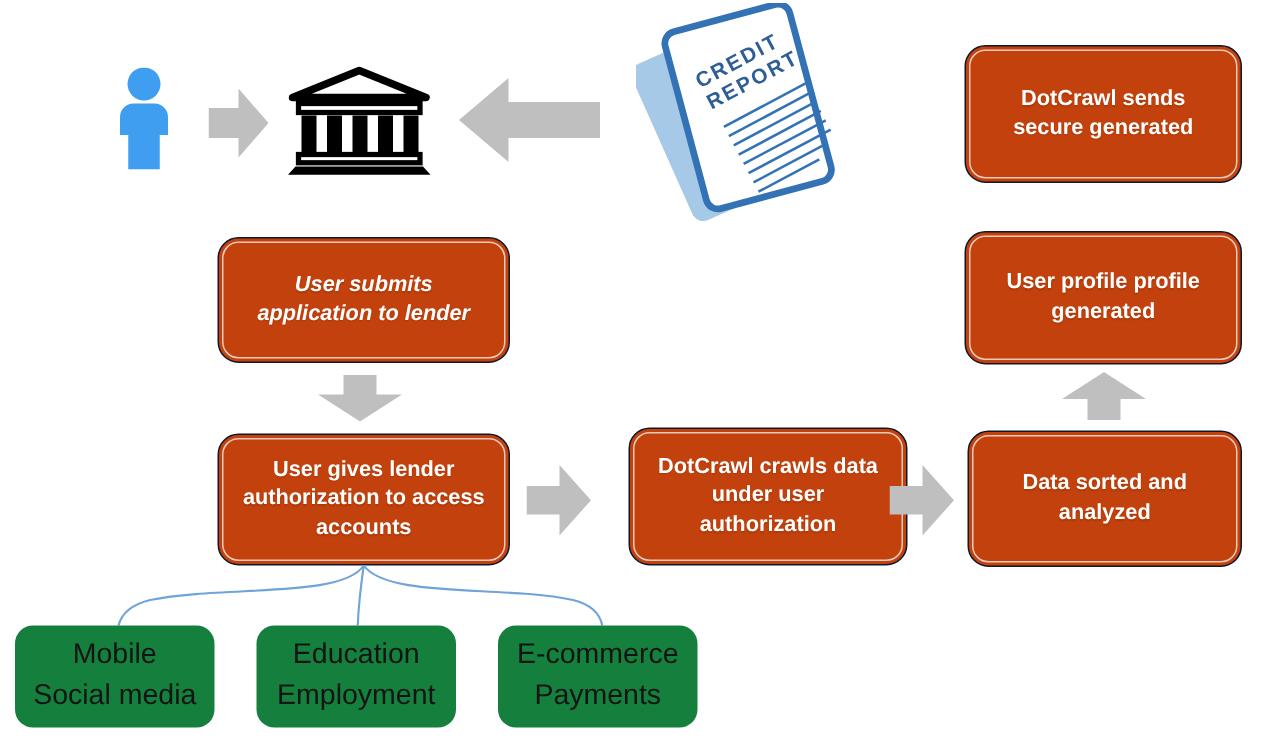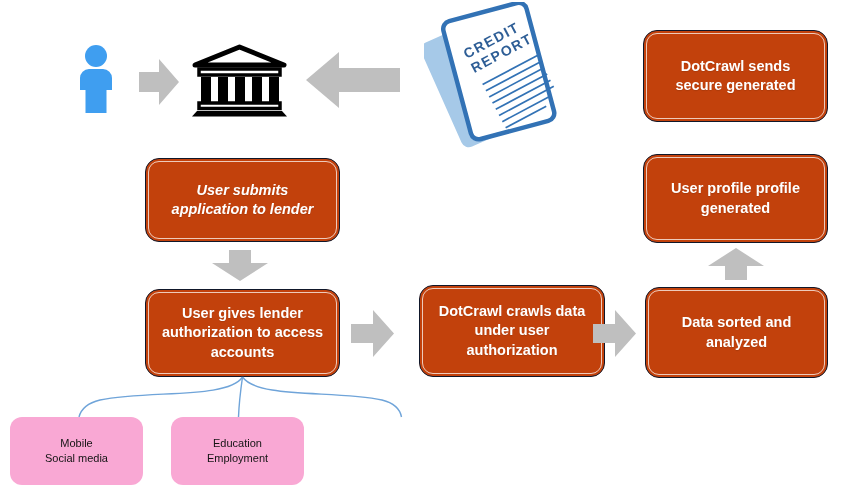--- a/index.html
+++ b/index.html
@@ -36,29 +36,29 @@
     position: absolute;
     inset: 2px;
     border: 1.5px solid rgba(255,255,255,0.72);
     border-radius: 11px;
     pointer-events: none;
   }
 
   
   .source {
     position: absolute;
-    background: #f9a8d4;
+    background: #15803d;
     border-radius: 12px;
     display: flex;
     flex-direction: column;
     align-items: center;
     justify-content: center;
     text-align: center;
     color: #141414;
-    font-size: 11px;
+    font-size: 19px;
     line-height: 1.4;
   }
 
   .arrow-shape { display: block; }
 </style>
 </head>
 <body>
 
 <div class="canvas">
 
@@ -167,14 +167,18 @@
   </svg>
 
   <div class="source" style="left:10px; top:417px; width:133px; height:68px;">
     <div>Mobile</div>
     <div>Social media</div>
   </div>
   <div class="source" style="left:171px; top:417px; width:133px; height:68px;">
     <div>Education</div>
     <div>Employment</div>
   </div>
+  <div class="source" style="left:332px; top:417px; width:133px; height:68px;">
+    <div>E-commerce</div>
+    <div>Payments</div>
+  </div>
 
 </div>
 
 </body></html>

